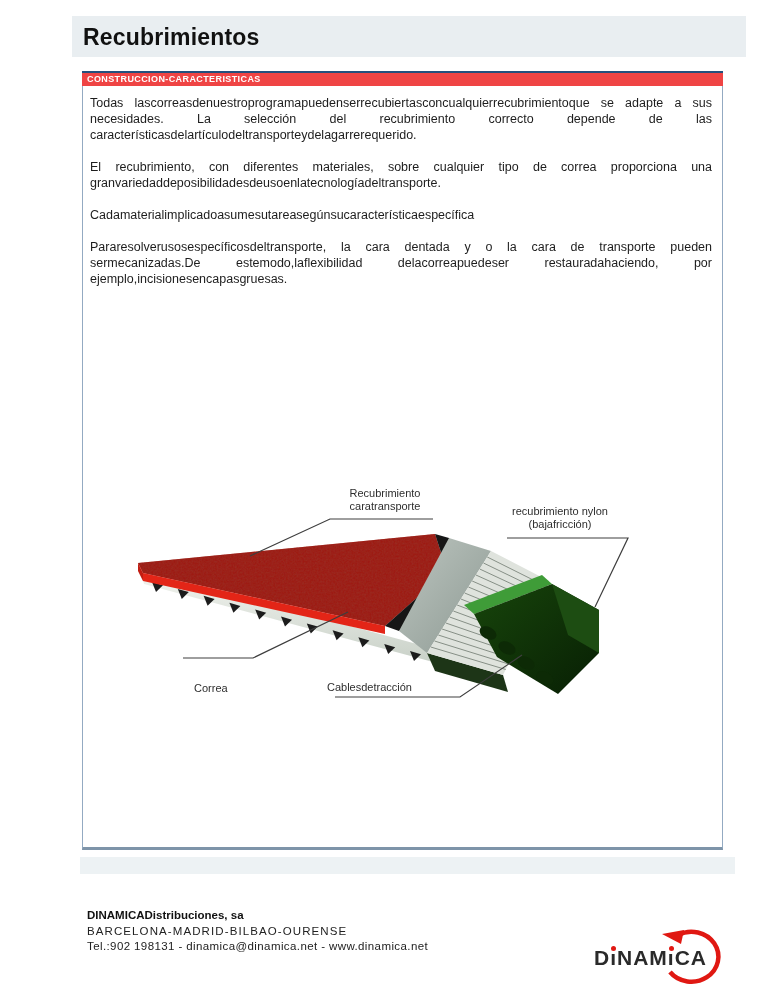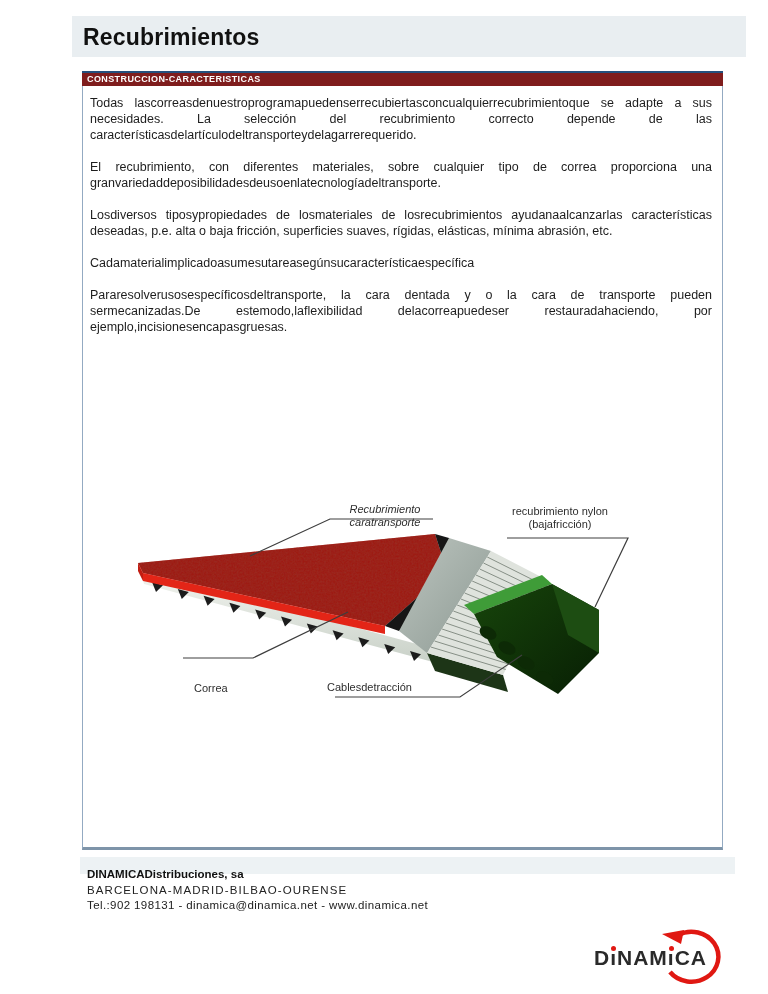--- a/index.html
+++ b/index.html
@@ -4,43 +4,43 @@
 <style>
   html,body{margin:0;padding:0;background:#ffffff;}
   .page{position:relative;width:768px;height:994px;background:#ffffff;overflow:hidden;
         font-family:"Liberation Sans",sans-serif;color:#1d1d1d;}
 
   
   .title-band{position:absolute;left:72px;top:16px;width:674px;height:41px;background:#e9eef1;}
   .title-band h1{margin:0;padding:8px 12px 0 11px;font-size:23px;font-weight:bold;color:#111;letter-spacing:0.2px;}
 
   
-  .section-bar{position:absolute;left:82px;top:71px;width:641px;height:15px;background:#7f1d1d;
+  .section-bar{position:absolute;left:82px;top:71px;width:641px;height:15px;background:#ef4444;
                border-top:2px solid #24507d;box-sizing:border-box;}
   .section-bar span{display:block;padding:1px 0 0 5px;font-size:9px;font-weight:bold;color:#ffffff;letter-spacing:0.4px;}
 
   
   .content-box{position:absolute;left:82px;top:86px;width:641px;height:764px;background:#ffffff;
                border-left:1px solid #93aac2;border-right:1px solid #93aac2;border-bottom:3px solid #7e94a9;
                box-sizing:border-box;}
   .content-box .text{padding:9px 10px 0 7px;}
   .content-box p{margin:0 0 16px 0;font-size:12.5px;line-height:16px;text-align:justify;color:#1d1d1d;}
 
   
   .figure{position:absolute;left:90px;top:485px;width:614px;height:255px;}
   .figure svg{position:absolute;left:0;top:0;}
   .fig-label{position:absolute;font-size:11px;line-height:12.5px;color:#2e2e2e;text-align:center;white-space:nowrap;}
-  .lbl-transporte{left:235px;top:18px;width:120px;font-style:italic;}
+  .lbl-transporte{left:235px;top:2px;width:120px;}
   .lbl-nylon{left:405px;top:20px;width:130px;}
   .lbl-correa{left:104px;top:157px;text-align:left;margin-top:40px;}
   .lbl-cables{left:237px;top:196px;text-align:center;}
 
   
   .bottom-band{position:absolute;left:80px;top:857px;width:655px;height:17px;background:#edf2f4;}
-  .footer-text{position:absolute;left:87px;top:867px;font-size:11.5px;line-height:15.5px;color:#222;}
+  .footer-text{position:absolute;left:87px;top:908px;font-size:11.5px;line-height:15.5px;color:#222;}
   .footer-company{font-weight:bold;color:#111;}
   .footer-cities{letter-spacing:1.1px;}
   .footer-contact{letter-spacing:0.4px;}
 
   
   .logo{position:absolute;left:592px;top:932px;width:150px;height:64px;}
   .logo-letters{position:absolute;left:2px;top:14px;font-size:21px;font-weight:bold;color:#2a2a2a;letter-spacing:1px;white-space:nowrap;}
   .logo-letters .i-dot{position:relative;display:inline-block;}
   .logo-letters .i-dot::before{content:"";position:absolute;left:50%;margin-left:-2.5px;top:0px;width:5px;height:5px;border-radius:50%;background:#e01812;}
   .logo svg{position:absolute;left:0;top:0;overflow:visible;}
@@ -55,21 +55,20 @@
   </div>
 
   <div class="section-bar">
     <span>CONSTRUCCION-CARACTERISTICAS</span>
   </div>
 
   <div class="content-box">
     <div class="text">
       <p>Todas lascorreasdenuestroprogramapuedenserrecubiertasconcualquierrecubrimientoque se adapte a sus necesidades. La selección del recubrimiento correcto depende de las característicasdelartículodeltransporteydelagarrerequerido.</p>
       <p>El recubrimiento, con diferentes materiales, sobre cualquier tipo de correa proporciona una granvariedaddeposibilidadesdeusoenlatecnologíadeltransporte.</p>
-      <p>Losdiversos tiposypropiedades de losmateriales de losrecubrimientos ayudanaalcanzarlas características deseadas, p.e. alta o baja fricción, superficies suaves, rígidas, elásticas, mínima abrasión, etc.</p>
       <p>Cadamaterialimplicadoasumesutareasegúnsucaracterísticaespecífica</p>
       <p>Pararesolverusosespecíficosdeltransporte, la cara dentada y o la cara de transporte pueden sermecanizadas.De estemodo,laflexibilidad delacorreapuedeser restauradahaciendo, por ejemplo,incisionesencapasgruesas.</p>
     </div>
   </div>
 
   <div class="figure">
     <svg width="614" height="255" viewBox="0 0 614 255">
       <defs>
         <linearGradient id="beltFace" x1="0" y1="0" x2="0" y2="1">
           <stop offset="0" stop-color="#f4f6f1"></stop>

